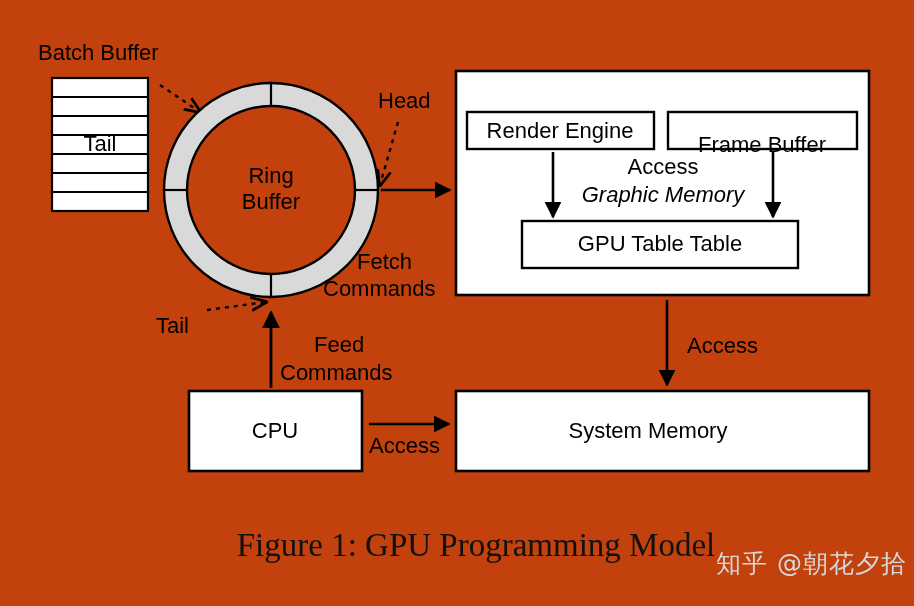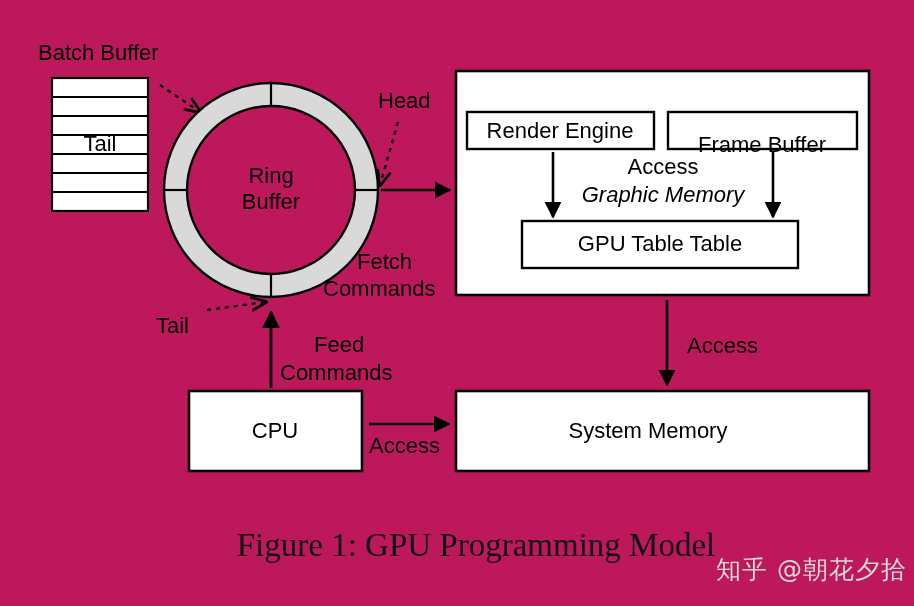--- a/index.html
+++ b/index.html
@@ -4,21 +4,21 @@
 <style>
   html, body {
     margin: 0;
     padding: 0;
     background: #ffffff;
   }
   #canvas {
     position: relative;
     width: 914px;
     height: 606px;
-    background: #be185d;
+    background: #c2410c;
     overflow: hidden;
     font-family: "Liberation Sans", sans-serif;
     color: #000000;
   }
   .svg-layer {
     position: absolute;
     left: 0;
     top: 0;
     width: 914px;
     height: 606px;
@@ -164,15 +164,15 @@
   <div class="lbl lbl-c t22" style="left:762px; top:133px;text-align:right;">Frame Buffer</div>
 
   <div class="lbl lbl-c t22" style="left:660px; top:232px;">GPU Table Table</div>
 
   <div class="lbl lbl-c t22" style="left:275px; top:419px;">CPU</div>
 
   <div class="lbl lbl-c t22" style="left:648px; top:419px;">System Memory</div>
 
   <div class="caption" style="left:448px; top:527px;">Figure 1: GPU Programming Model</div>
 
-  <div class="watermark" style="left:716px; top:547px;margin-top:6px;">知乎 @朝花夕拾</div>
+  <div class="watermark" style="left:716px; top:547px;">知乎 @朝花夕拾</div>
 
 </div>
 
 </body></html>

